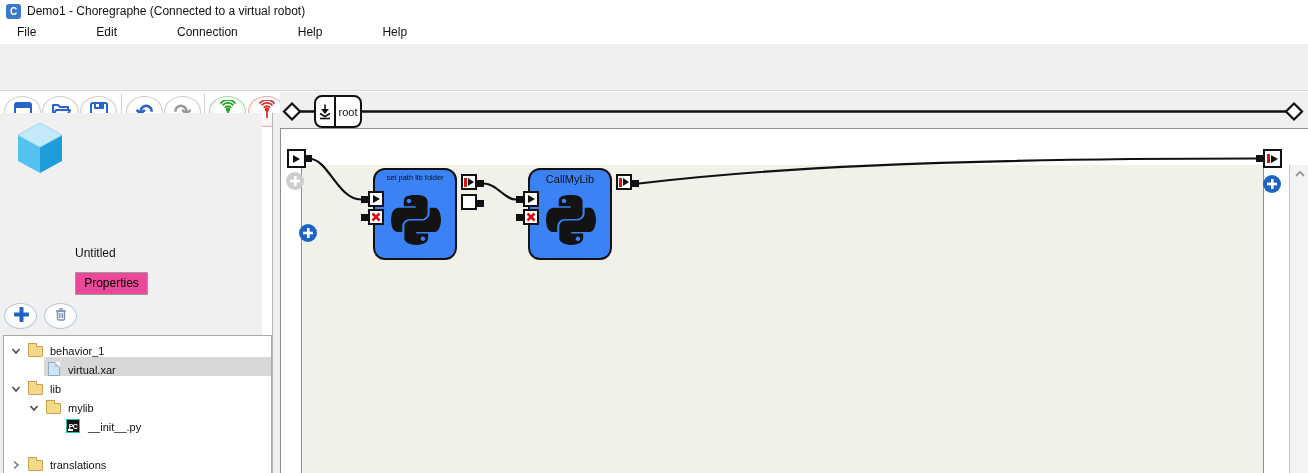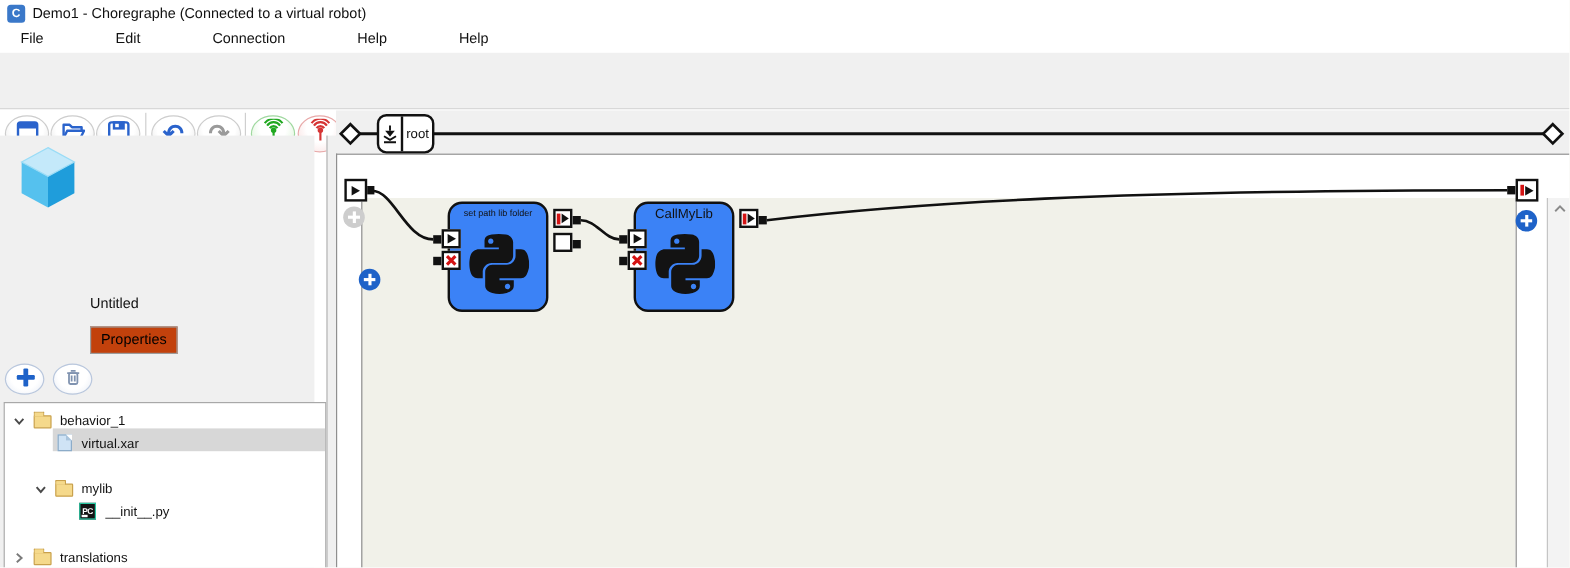--- a/index.html
+++ b/index.html
@@ -25,21 +25,21 @@
   .uarrow { font-size:21px; font-weight:bold; color:#2a63cc; line-height:1; }
   .uarrow.gray { color:#9a9a9a; }
   #status-label { left:412px; top:49px; width:92px; text-align:center; font-size:11px; }
   #progress-bar { left:412px; top:63px; width:90px; height:16px; background:#e8e8e8; border:1px solid #b0b0b0; }
 
   
   #panel-header { left:0; top:92px; width:272px; height:21px; background:#f7f7f7; border:1px solid #9e9e9e;
                   display:flex; align-items:center; font-size:11px; padding-left:8px; }
   #left-panel { left:0; top:113px; width:262px; height:360px; background:#f0f0f0; }
   #splitter { left:272px; top:113px; width:8px; height:360px; background:#f0f0f0; border-left:1px solid #b5b5b5; }
-  #properties-btn { left:75px; top:159px; width:73px; height:23px; background:#c2410c; border:1px solid #9c9c9c;
+  #properties-btn { left:75px; top:159px; width:73px; height:23px; background:#ec4899; border:1px solid #9c9c9c;
                     font-size:12px; text-align:center; line-height:21px; }
   #untitled-label { left:75px; top:133px; font-size:12px; }
   .oval-btn { position:absolute; top:190px; width:33px; height:26px; border-radius:50%;
               border:1px solid #b9c7dd; background:radial-gradient(ellipse at 50% 30%, #ffffff 55%, #e7ecf5);
               display:flex; align-items:center; justify-content:center; }
   #tree { left:3px; top:222px; width:269px; height:251px; background:#fff; border:1px solid #a8a8a8; overflow:hidden; }
   .trow { position:absolute; left:0; width:267px; height:19px; font-size:11px; }
   .trow .hl { position:absolute; left:40px; right:0; top:0; bottom:0; background:#d7d7d7; }
   .trow .cnt { position:absolute; top:0; left:0; right:0; bottom:0; display:flex; align-items:flex-end; }
   .chev { width:12px; height:12px; flex:0 0 12px; }
@@ -214,20 +214,32 @@
       </div>
       <div class="trow" style="top:21px">
         <div class="hl"></div>
         <div class="cnt">
             <span class="sp" style="width:44px"></span>
             <span class="ico-page"></span>
             <span class="sp" style="width:8px"></span>
             <span>virtual.xar</span>
           </div>
       </div>
+      <div class="trow" style="top:40px">
+        <div class="cnt">
+            <span class="sp" style="width:6px"></span>
+            <span class="chev"><svg width="12" height="12" fill="none" stroke="#4a4a4a" stroke-width="1.6">
+                <polyline points="2.5,4 6,8 9.5,4"></polyline>
+              </svg></span>
+            <span class="sp" style="width:6px"></span>
+            <span class="ico-folder"></span>
+            <span class="sp" style="width:7px"></span>
+            <span>lib</span>
+          </div>
+      </div>
       <div class="trow" style="top:59px">
         <div class="cnt">
             <span class="sp" style="width:24px"></span>
             <span class="chev"><svg width="12" height="12" fill="none" stroke="#4a4a4a" stroke-width="1.6">
                 <polyline points="2.5,4 6,8 9.5,4"></polyline>
               </svg></span>
             <span class="sp" style="width:6px"></span>
             <span class="ico-folder"></span>
             <span class="sp" style="width:7px"></span>
             <span>mylib</span>

